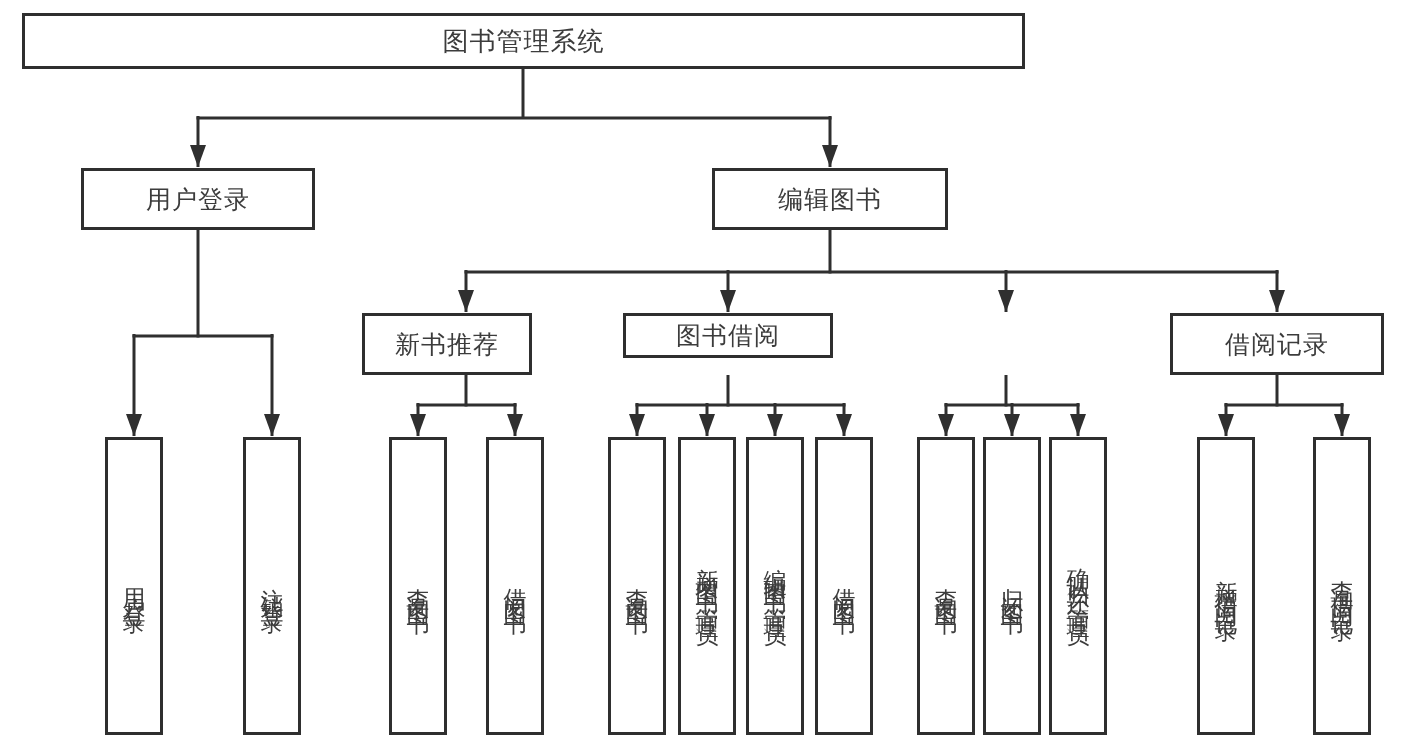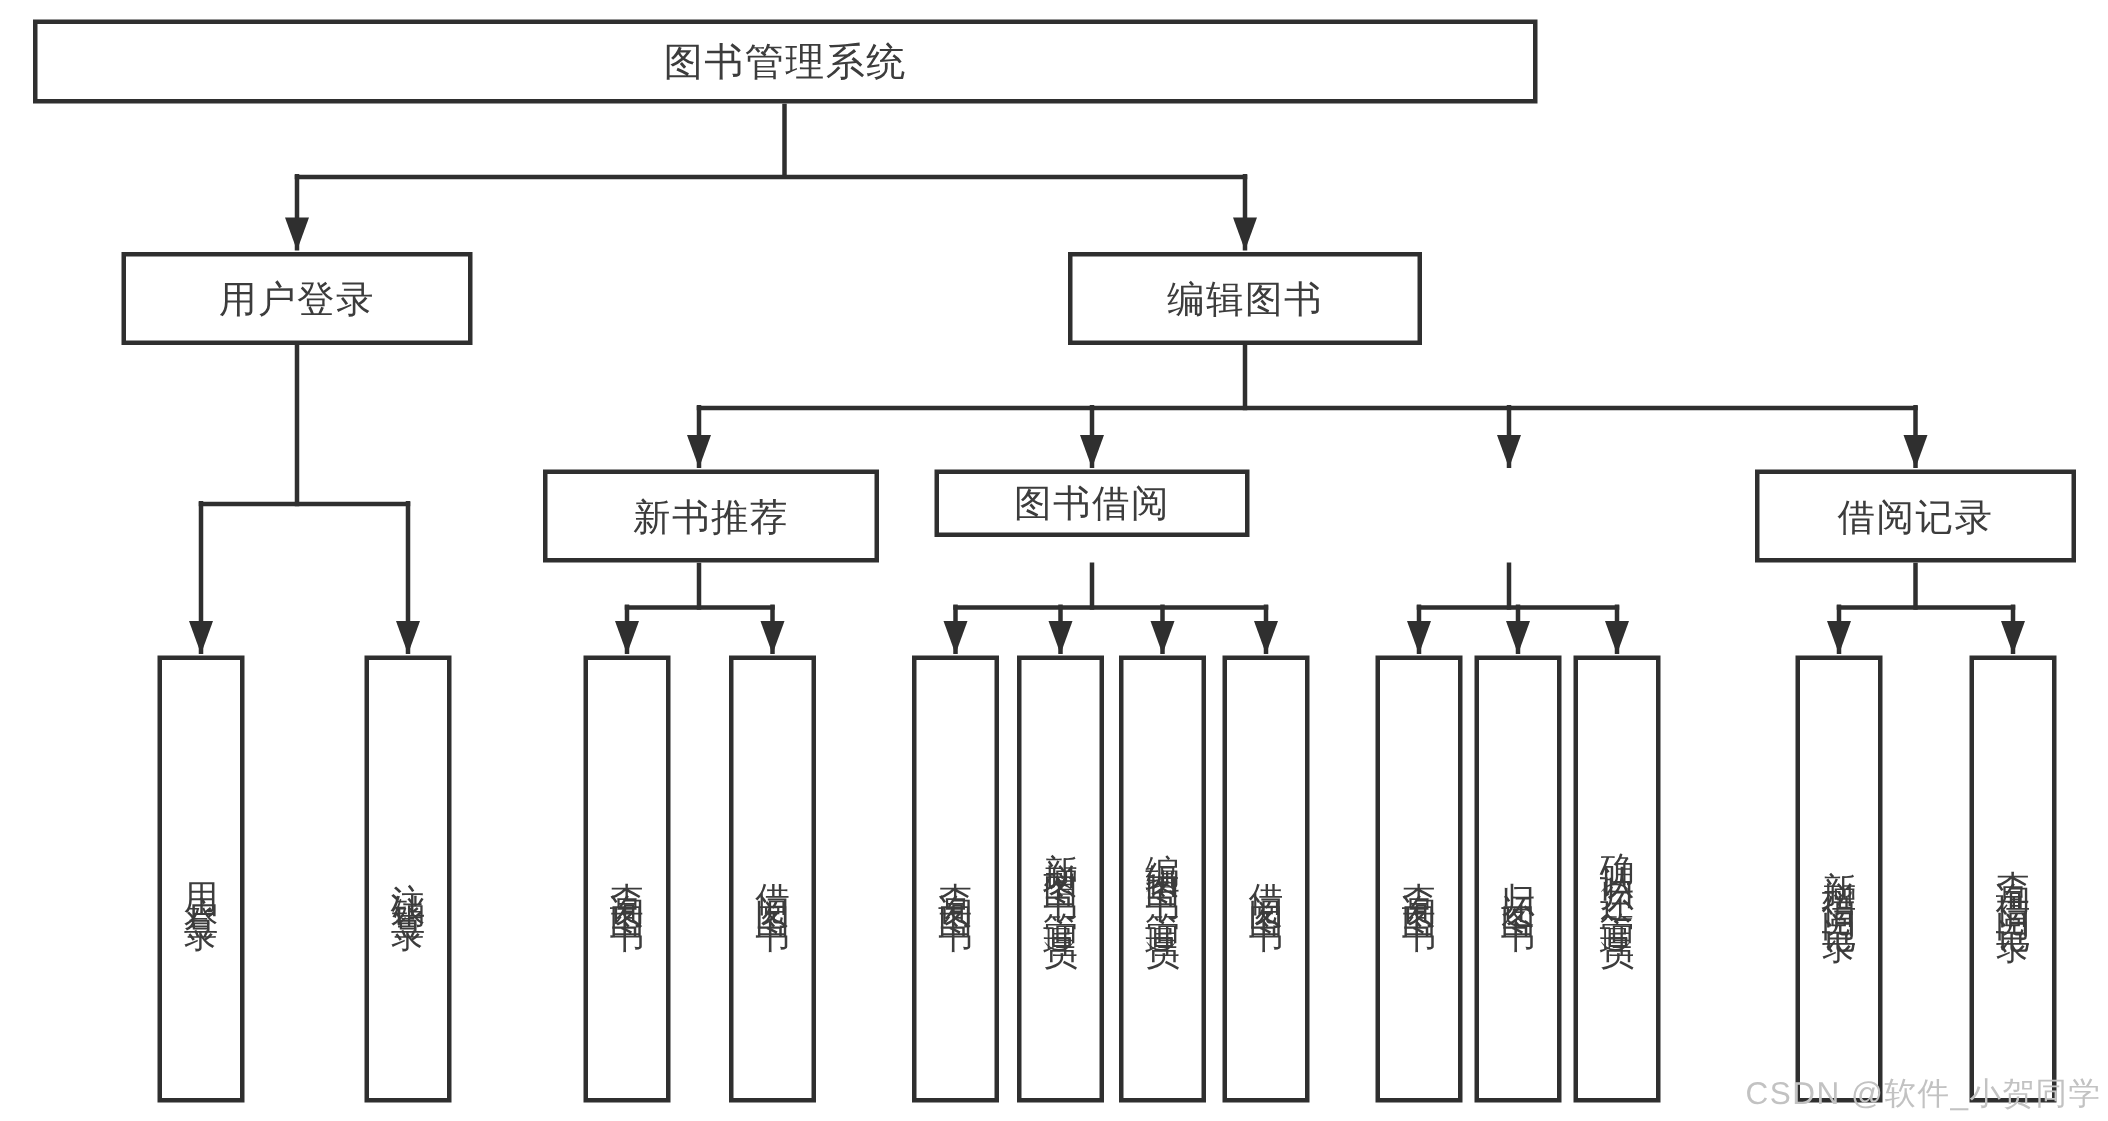--- a/index.html
+++ b/index.html
@@ -115,21 +115,21 @@
     <span>图书管理系统</span>
   </div>
 
   <div class="node hbox" style="left:81px; top:168px; width:234px; height:62px">
     <span>用户登录</span>
   </div>
   <div class="node hbox" style="left:712px; top:168px; width:236px; height:62px">
     <span>编辑图书</span>
   </div>
 
-  <div class="node hbox" style="left:362px; top:313px; width:224px; height:62px">
+  <div class="node hbox" style="left:362px; top:313px; width:170px; height:62px">
     <span>新书推荐</span>
   </div>
   <div class="node hbox" style="left:623px; top:313px; width:210px; height:45px">
     <span>图书借阅</span>
   </div>
   <div class="node hbox" style="left:1170px; top:313px; width:214px; height:62px">
     <span>借阅记录</span>
   </div>
 
   <div class="node leaf" style="left:105px">
@@ -165,15 +165,14 @@
   <div class="node leaf" style="left:1049px">
     <span>确认归还（管理员）</span>
   </div>
   <div class="node leaf" style="left:1197px">
     <span>新增借阅记录</span>
   </div>
   <div class="node leaf" style="left:1313px">
     <span>查询借阅记录</span>
   </div>
 
-  <div class="watermark">CSDN @软件_小贺同学</div>
 
 </div>
 
 </body></html>

